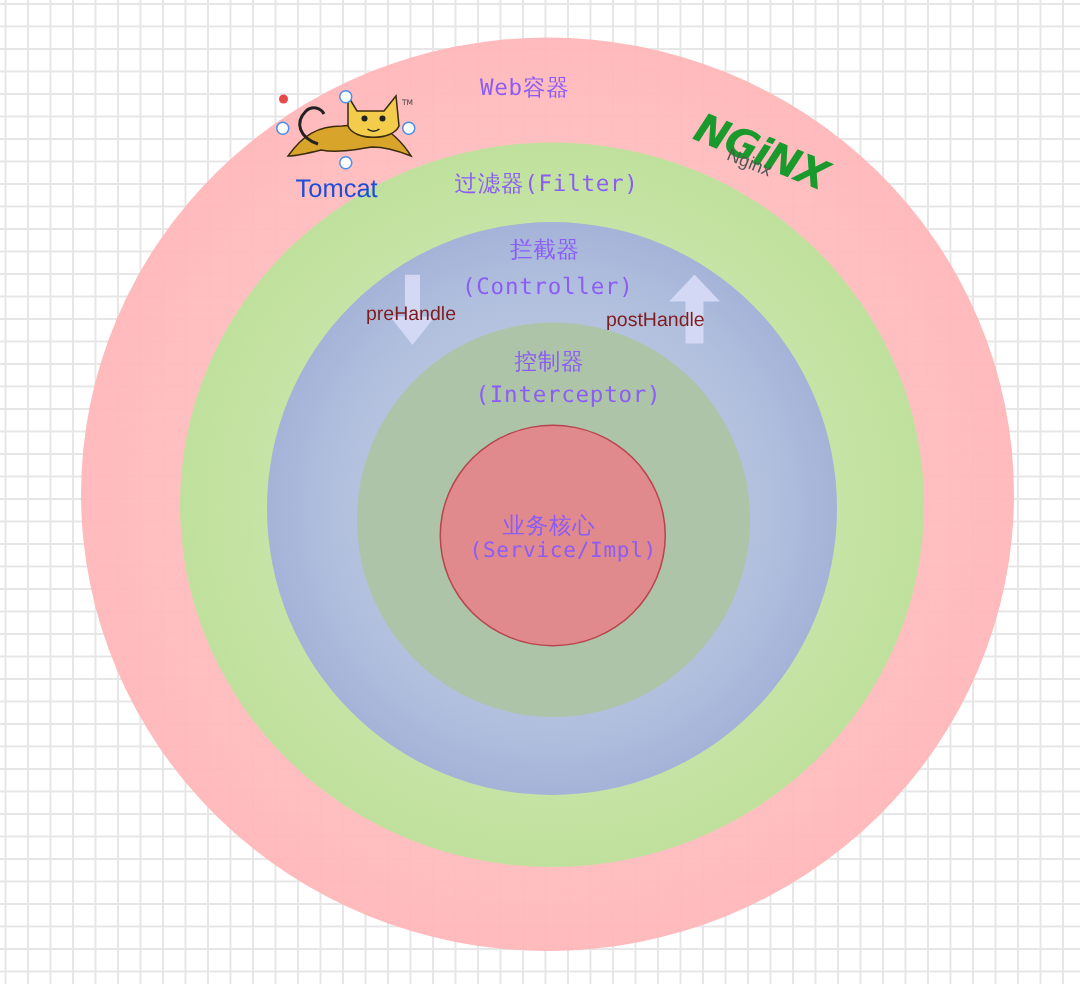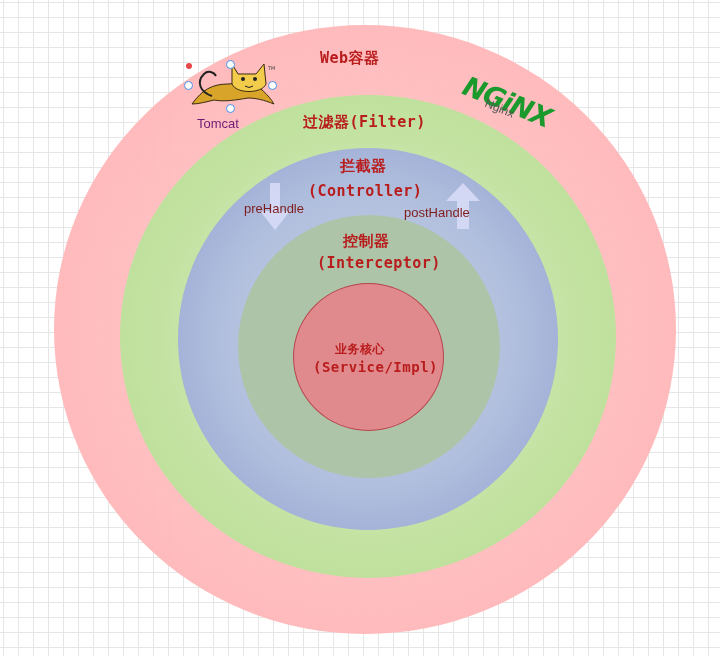--- a/index.html
+++ b/index.html
@@ -14,21 +14,21 @@
   .web{left:54px;top:25px;width:622px;height:609px;
     background:radial-gradient(ellipse at center,#ffd0d0 0%,#ffb7b9 70%,#ffadb0 100%);opacity:.95;}
   .filter{left:120px;top:95px;width:496px;height:483px;
     background:radial-gradient(ellipse at center,#d8edc0 0%,#c2e2a0 65%,#b3da8f 100%);}
   .interceptor{left:178px;top:148px;width:380px;height:382px;
     background:radial-gradient(ellipse at center,#c6d0e6 0%,#b1bfde 55%,#8b9ccb 100%);}
   .controller{left:238px;top:215px;width:262px;height:263px;
     background:#adc4a9;}
   .core{left:293px;top:283px;width:151px;height:148px;
     background:#e08a8d;border:1.5px solid #b8454d;box-sizing:border-box;}
-  .lbl{position:absolute;font-family:"DejaVu Sans Mono",monospace;font-weight:bold;color:#b91c1c;
+  .lbl{position:absolute;font-family:"DejaVu Sans Mono",monospace;font-weight:normal;color:#8b5cf6;
     text-align:right;white-space:nowrap;font-size:15px;letter-spacing:0.5px;}
   .small{position:absolute;font-family:"Liberation Sans",sans-serif;color:#7f1d1d;font-size:13px;white-space:nowrap;}
   .arrow{position:absolute;}
   .handle{position:absolute;width:9px;height:9px;border-radius:50%;background:#fff;border:1.5px solid #4a8ee8;box-sizing:border-box;}
   .reddot{position:absolute;width:6px;height:6px;border-radius:50%;background:#e8484a;}
 </style>
 </head>
 <body>
 
 <div class="grid"></div>
@@ -38,21 +38,21 @@
 <div class="ring interceptor"></div>
 <div class="ring controller"></div>
 <div class="ring core"></div>
 
 <div class="lbl" style="left:320px;top:49px;">Web容器</div>
 <div class="lbl" style="left:303px;top:113px;">过滤器(Filter)</div>
 <div class="lbl" style="left:340px;top:157px;">拦截器</div>
 <div class="lbl" style="left:308px;top:182px;">(Controller)</div>
 <div class="lbl" style="left:343px;top:232px;">控制器</div>
 <div class="lbl" style="left:317px;top:254px;">(Interceptor)</div>
-<div class="lbl" style="left:335px;top:341px;font-size:12px;">业务核心</div>
+<div class="lbl" style="left:335px;top:341px;font-size:15px;">业务核心</div>
 <div class="lbl" style="left:313px;top:359px;font-size:14px;">(Service/Impl)</div>
 
 <svg class="arrow" style="left:260px;top:183px;" width="30" height="48">
   <polygon points="10,0 20,0 20,28 30,28 15,47 0,28 10,28" fill="#d5d9f5" opacity="0.95"></polygon>
 </svg>
 <div class="small" style="left:244px;top:201px;">preHandle</div>
 
 <svg class="arrow" style="left:446px;top:183px;" width="34" height="48">
   <polygon points="17,0 34,18 23,18 23,46 11,46 11,18 0,18" fill="#d5d9f5" opacity="0.95"></polygon>
 </svg>
@@ -65,17 +65,17 @@
   <circle cx="53" cy="17" r="2" fill="#222"></circle>
     <circle cx="65" cy="17" r="2" fill="#222"></circle>
   <path d="M55,24 Q59,27 63,24" fill="none" stroke="#222" stroke-width="1"></path>
   <text x="78" y="8" font-size="5" fill="#444" font-family="DejaVu Sans,sans-serif">TM</text>
 </svg>
 <div class="reddot" style="left:186px;top:63px;"></div>
 <div class="handle" style="left:226px;top:60px;"></div>
 <div class="handle" style="left:184px;top:81px;"></div>
 <div class="handle" style="left:268px;top:81px;"></div>
 <div class="handle" style="left:226px;top:104px;"></div>
-<div class="small" style="left:197px;top:116px;font-size:13px;color:#701a75;">Tomcat</div>
+<div class="small" style="left:197px;top:116px;font-size:17px;color:#1d4ed8;">Tomcat</div>
 
 <div style="position:absolute;left:470px;top:70px;transform:rotate(22deg);transform-origin:left top;
   font-family:'DejaVu Sans',sans-serif;font-weight:bold;font-style:italic;font-size:27px;color:#1a9a2c;letter-spacing:-1px;">NGiNX</div>
 <div class="small" style="left:488px;top:96px;transform:rotate(22deg);transform-origin:left top;font-size:12px;color:#555;">Nginx</div>
 
 </body></html>

